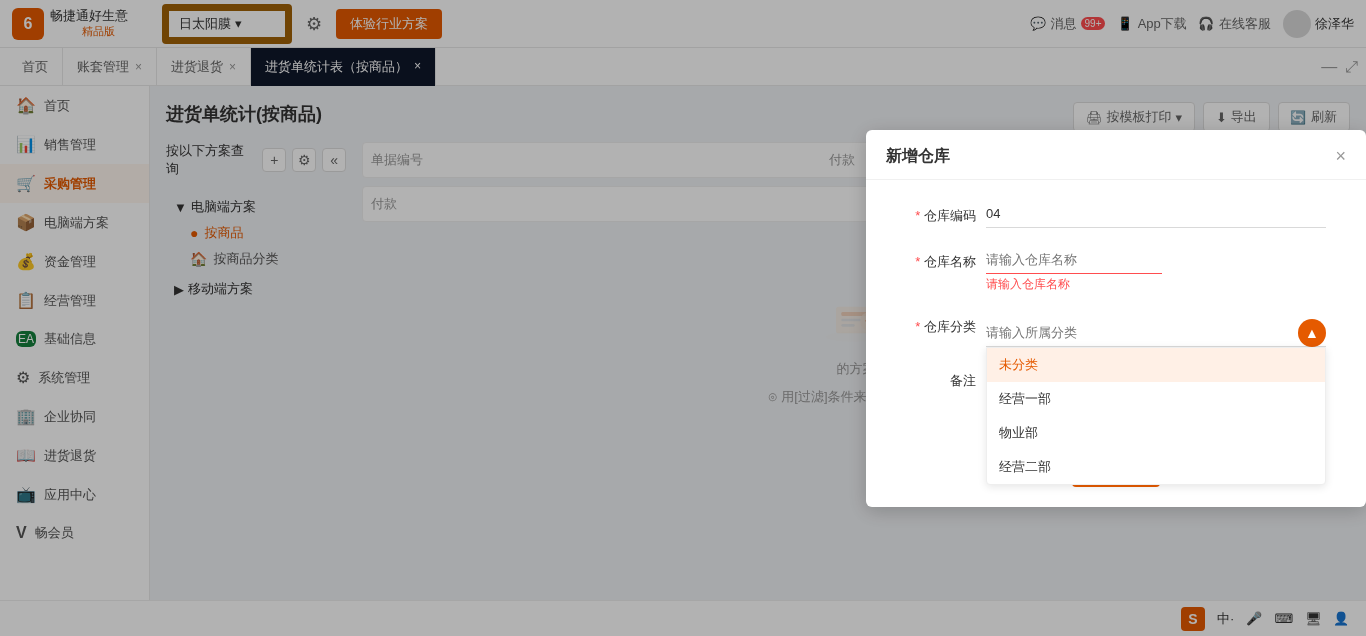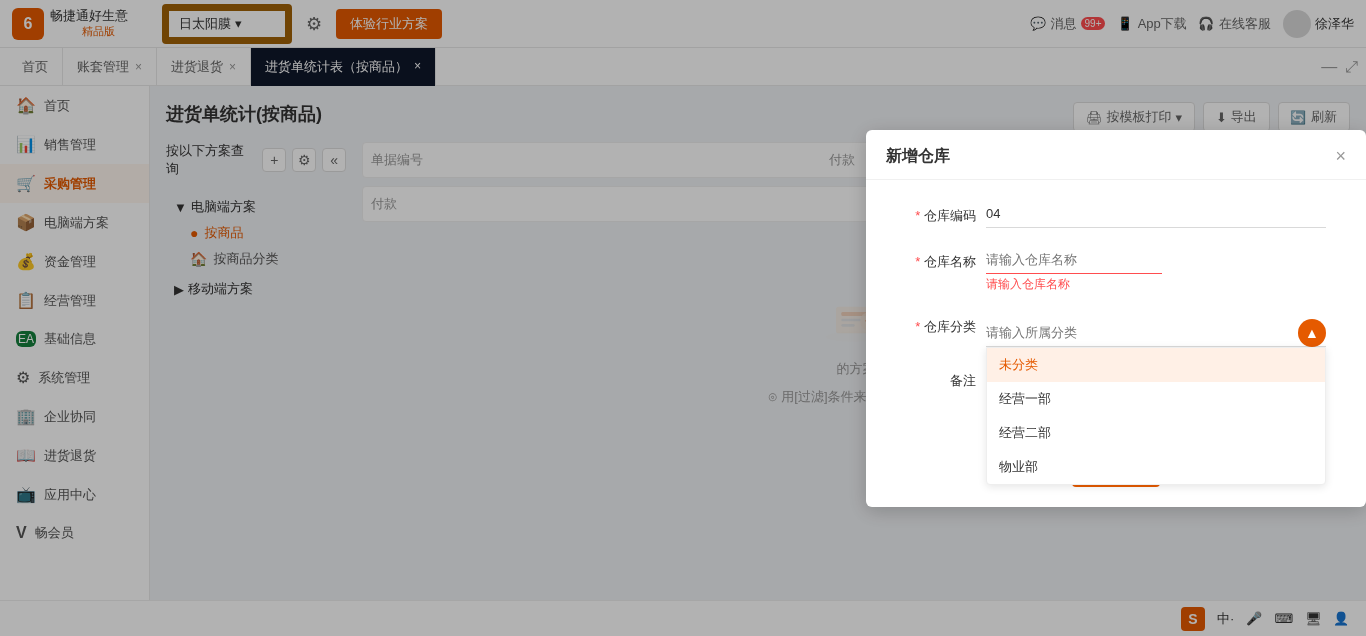--- a/index.html
+++ b/index.html
@@ -458,24 +458,24 @@
           <input class="dropdown-input" type="text" placeholder="请输入所属分类" style="">
           <div class="dropdown-arrow">▲</div>
           <div class="dropdown-list">
             <div class="dropdown-item selected">
               <span>未分类</span>
             </div>
             <div class="dropdown-item">
               <span>经营一部</span>
             </div>
             <div class="dropdown-item">
+              <span>物业部</span>
+            </div>
+            <div class="dropdown-item">
               <span>经营二部</span>
-            </div>
-            <div class="dropdown-item">
-              <span>物业部</span>
             </div>
           </div>
         </div>
       </div>
 
       <div class="form-row">
         <div class="form-label">备注</div>
         <textarea class="textarea-control" style=""></textarea>
       </div>
     </div>

